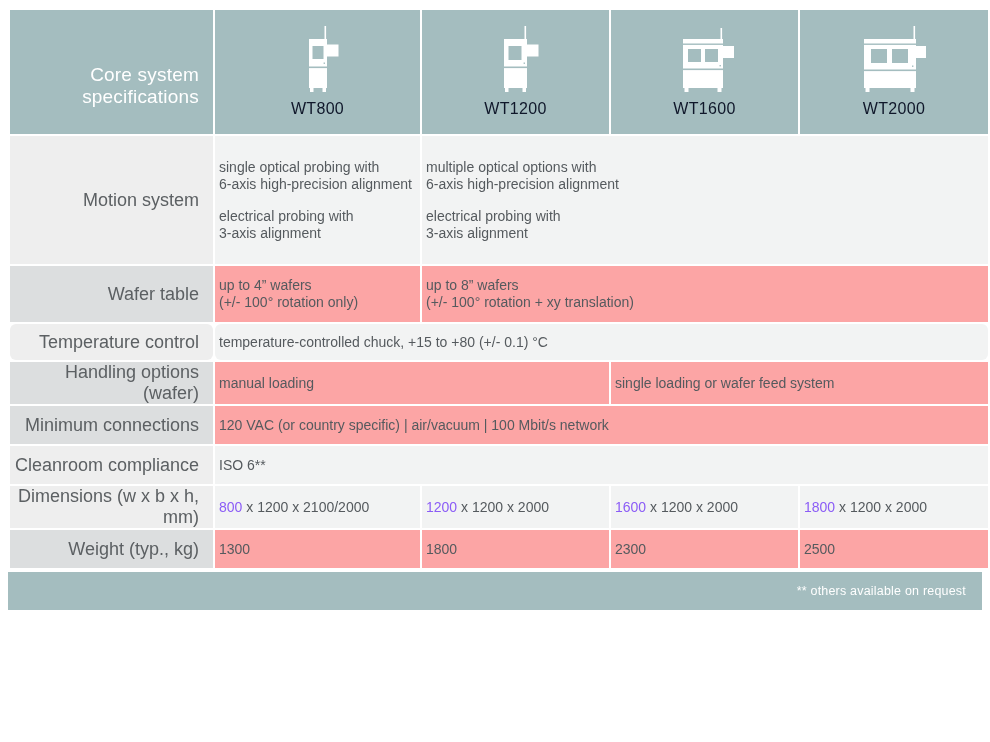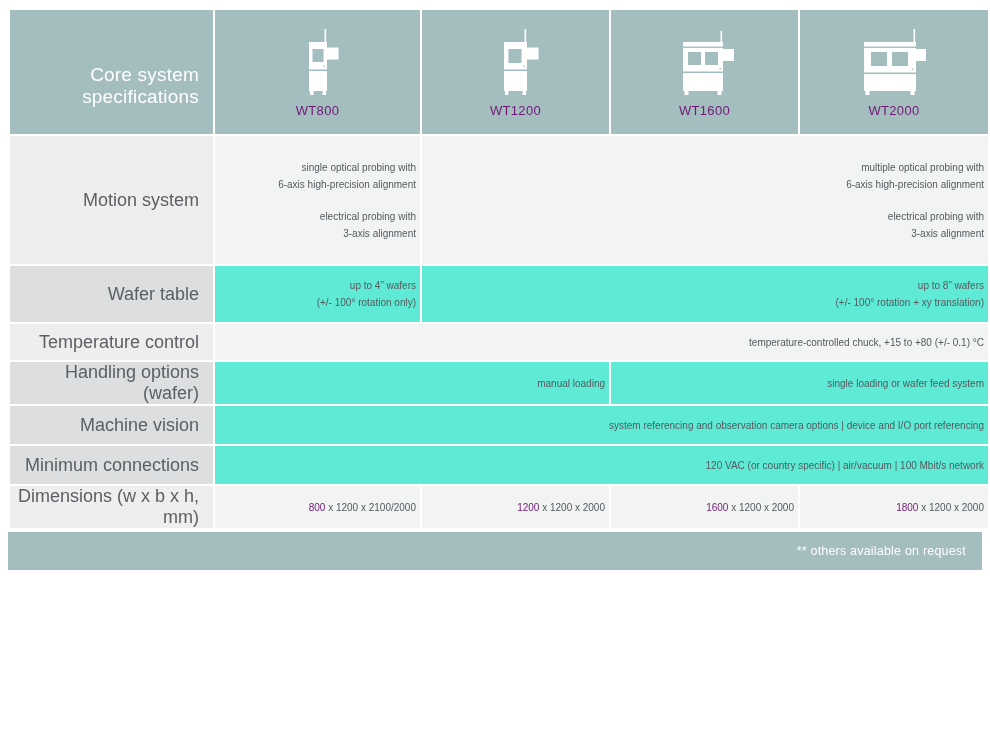--- a/index.html
+++ b/index.html
@@ -57,61 +57,61 @@
 
   .model-icon-wrap {
     height: 74px;
     display: flex;
     align-items: flex-end;
     justify-content: center;
     padding-bottom: 4px;
   }
 
   .model-name {
-    color: #701a75;
-    font-size: 13px;
+    color: #0f172a;
+    font-size: 16px;
     letter-spacing: 0.3px;
     display: block;
     padding-bottom: 6px;
   }
 
   
   td.row-label {
     text-align: right;
     padding: 0 14px 0 0;
     color: #5c6063;
     font-size: 18px;
     width: 203px;
     vertical-align: middle;
   }
 
   td.data-cell {
-    text-align: right;
+    text-align: left;
     color: #555a5e;
-    font-size: 10px;
+    font-size: 14px;
     line-height: 17px;
     vertical-align: middle;
     padding: 6px 4px;
   }
 
   
   tr.tint-dark td.row-label { background: #dcdedf; }
-  tr.tint-dark td.data-cell { background: #5eead4; margin-top: 36px; }
+  tr.tint-dark td.data-cell { background: #fca5a5; margin-top: 36px; }
   tr.tint-light td.row-label { background: #eeeeee; }
   tr.tint-light td.data-cell { background: #f2f3f3; }
 
   tr.r-motion td { height: 128px; }
   tr.r-wafer td  { height: 56px; }
-  tr.r-std td    { height: 36px; }
+  tr.r-std td    { height: 36px; border-radius: 6px; }
   tr.r-tall td   { height: 38px; }
 
   .cell-block { display: block; }
   .cell-gap { display: block; height: 15px; }
 
-  .dim-accent { color: #701a75; }
+  .dim-accent { color: #8b5cf6; }
 
   
   .footer-bar {
     margin: 2px 0 0 0;
     width: 974px;
     height: 38px;
     background: #a4bdbf;
     display: flex;
     align-items: center;
     justify-content: flex-end;
@@ -222,21 +222,21 @@
     <tr class="tint-light r-motion">
       <td class="row-label">Motion system</td>
       <td class="data-cell">
         <span class="cell-block">single optical probing with</span>
         <span class="cell-block">6-axis high-precision alignment</span>
         <span class="cell-gap"></span>
         <span class="cell-block">electrical probing with</span>
         <span class="cell-block">3-axis alignment</span>
       </td>
       <td class="data-cell" colspan="3">
-        <span class="cell-block">multiple optical probing with</span>
+        <span class="cell-block">multiple optical options with</span>
         <span class="cell-block">6-axis high-precision alignment</span>
         <span class="cell-gap"></span>
         <span class="cell-block">electrical probing with</span>
         <span class="cell-block">3-axis alignment</span>
       </td>
     </tr>
 
     <tr class="tint-dark r-wafer">
       <td class="row-label">Wafer table</td>
       <td class="data-cell">
@@ -254,49 +254,56 @@
       <td class="data-cell" colspan="4">temperature-controlled chuck, +15 to +80 (+/- 0.1) °C</td>
     </tr>
 
     <tr class="tint-dark r-tall">
       <td class="row-label">Handling options (wafer)</td>
       <td class="data-cell" colspan="2">manual loading</td>
       <td class="data-cell" colspan="2">single loading or wafer feed system</td>
     </tr>
 
 
-    <tr class="tint-dark r-tall">
-      <td class="row-label">Machine vision</td>
-      <td class="data-cell" colspan="4">system referencing and observation camera options  |  device and I/O port referencing</td>
-    </tr>
 
 
     <tr class="tint-dark r-tall">
       <td class="row-label">Minimum connections</td>
       <td class="data-cell" colspan="4">120 VAC (or country specific)  |  air/vacuum  |  100 Mbit/s network</td>
     </tr>
 
+    <tr class="tint-light r-tall">
+      <td class="row-label">Cleanroom compliance</td>
+      <td class="data-cell" colspan="4">ISO 6**</td>
+    </tr>
 
 
     <tr class="tint-light r-tall">
       <td class="row-label">Dimensions (w x b x h, mm)</td>
       <td class="data-cell">
         <span class="dim-accent">800</span><span> x 1200 x 2100/2000</span>
       </td>
       <td class="data-cell">
         <span class="dim-accent">1200</span><span> x 1200 x 2000</span>
       </td>
       <td class="data-cell">
         <span class="dim-accent">1600</span><span> x 1200 x 2000</span>
       </td>
       <td class="data-cell">
         <span class="dim-accent">1800</span><span> x 1200 x 2000</span>
       </td>
     </tr>
 
+    <tr class="tint-dark r-tall">
+      <td class="row-label">Weight (typ., kg)</td>
+      <td class="data-cell">1300</td>
+      <td class="data-cell">1800</td>
+      <td class="data-cell">2300</td>
+      <td class="data-cell">2500</td>
+    </tr>
   </tbody>
     </table>
 
   <div class="footer-bar">
     <span class="footer-text">** others available on request</span>
   </div>
 
 </div>
 
 </body></html>

